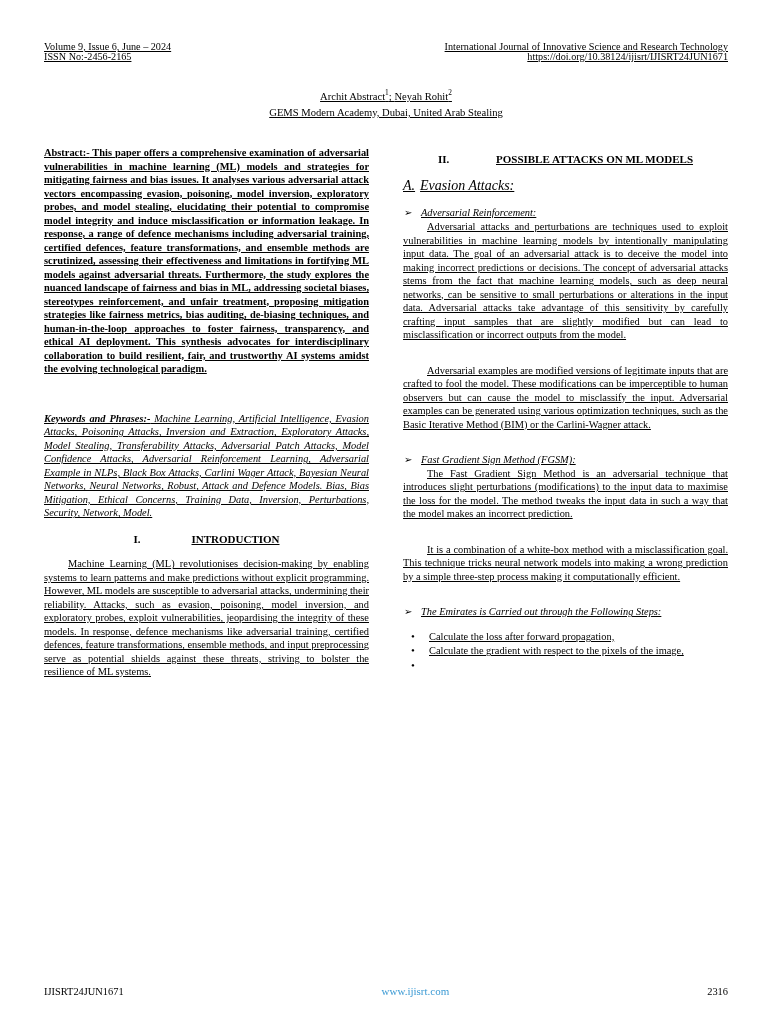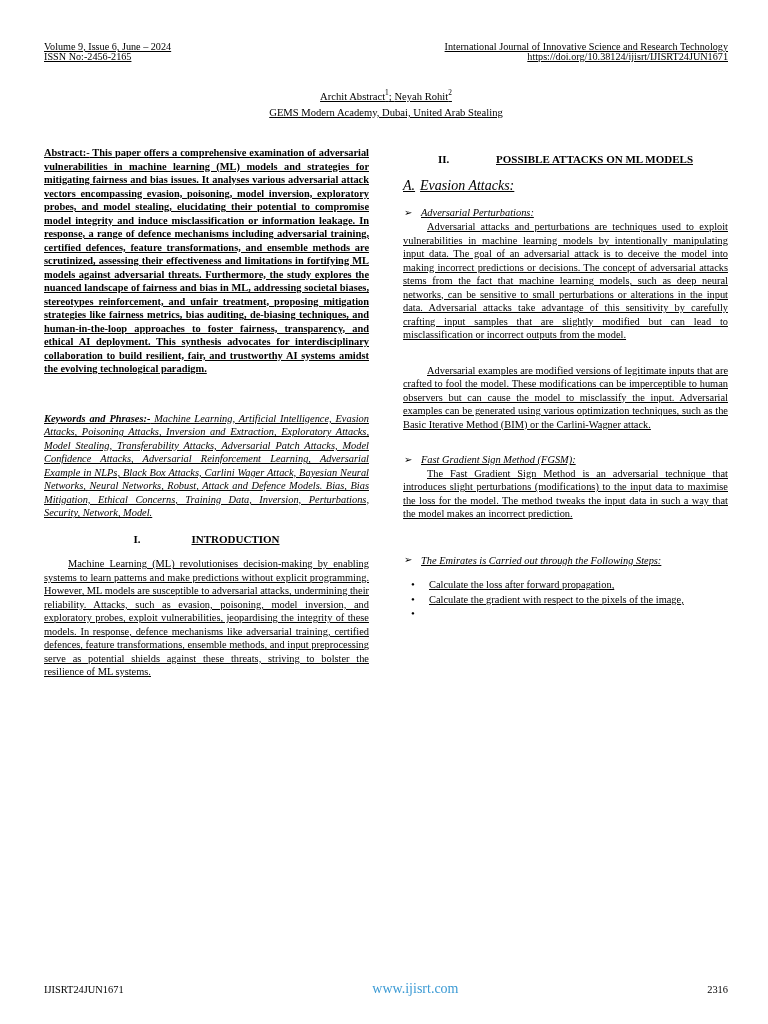--- a/index.html
+++ b/index.html
@@ -179,21 +179,21 @@
     display: flex;
     align-items: baseline;
     font-size: 10.4px;
     gap: 48px;
   }
   .footer-left { flex: 0 0 auto; }
   .footer-center {
     flex: 1 1 auto;
     text-align: center;
     color: #3b9ad4;
-    font-size: 14px;
+    font-size: 11px;
   }
   .footer-right { flex: 0 0 auto; }
 </style>
 </head>
 <body>
 
 <div class="page">
 
   <div class="runhead">
     <div class="runhead-row">
@@ -229,34 +229,35 @@
     <div class="gutter"></div>
 
     <div class="col">
 
       <div class="section-head"><span class="num">II.</span><span>POSSIBLE ATTACKS ON ML MODELS</span></div>
 
       <p class="sub-head"><span class="lbl">A.</span><span>Evasion Attacks:</span></p>
 
       <div class="spacer"></div>
 
-      <p class="arrow-head"><span class="arrow">➢</span><span>Adversarial Perturbations:</span></p>
+      <p class="arrow-head"><span class="arrow">➢</span><span>Adversarial Reinforcement:</span></p>
       <p class="para">Adversarial attacks and perturbations are techniques used to exploit vulnerabilities in machine learning models by intentionally manipulating input data. The goal of an adversarial attack is to deceive the model into making incorrect predictions or decisions. The concept of adversarial attacks stems from the fact that machine learning models, such as deep neural networks, can be sensitive to small perturbations or alterations in the input data. Adversarial attacks take advantage of this sensitivity by carefully crafting input samples that are slightly modified but can lead to misclassification or incorrect outputs from the model.</p>
 
       <div class="spacer"></div>
 
       <p class="para">Adversarial examples are modified versions of legitimate inputs that are crafted to fool the model. These modifications can be imperceptible to human observers but can cause the model to misclassify the input. Adversarial examples can be generated using various optimization techniques, such as the Basic Iterative Method (BIM) or the Carlini-Wagner attack.</p>
 
       <div class="spacer"></div>
 
       <p class="arrow-head"><span class="arrow">➢</span><span>Fast Gradient Sign Method (FGSM):</span></p>
       <p class="para">The Fast Gradient Sign Method is an adversarial technique that introduces slight perturbations (modifications) to the input data to maximise the loss for the model. The method tweaks the input data in such a way that the model makes an incorrect prediction.</p>
 
       <div class="spacer"></div>
 
+      <p class="para">It is a combination of a white-box method with a misclassification goal. This technique tricks neural network models into making a wrong prediction by a simple three-step process making it computationally efficient.</p>
 
       <div class="spacer"></div>
 
       <p class="arrow-head"><span class="arrow">➢</span><span>The Emirates is Carried out through the Following Steps:</span></p>
 
       <div class="spacer"></div>
 
       <ul class="bullets">
         <li><span class="dot">•</span><span>Calculate the loss after forward propagation,</span></li>
         <li><span class="dot">•</span><span>Calculate the gradient with respect to the pixels of the image,</span></li>

